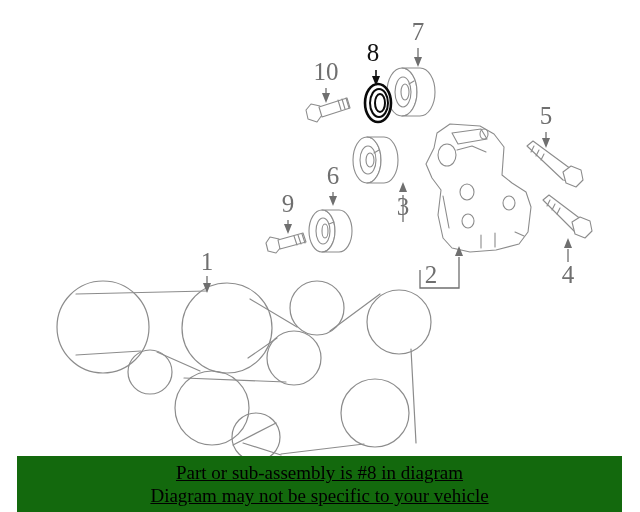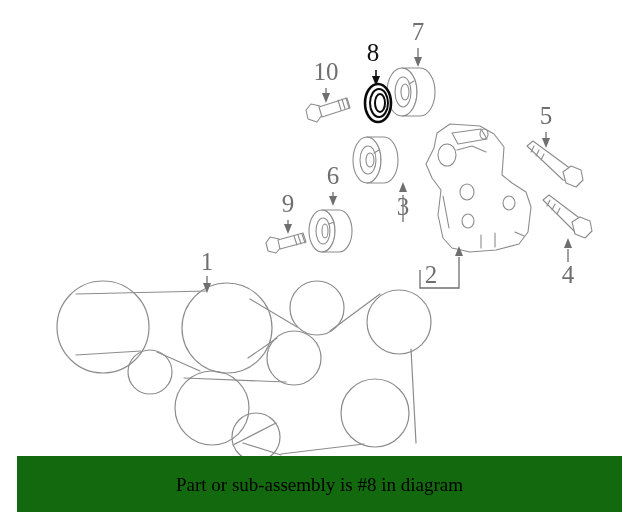--- a/index.html
+++ b/index.html
@@ -35,20 +35,21 @@
     top: 456px;
     width: 605px;
     height: 56px;
     background: #13690d;
     box-sizing: border-box;
     display: flex;
     flex-direction: column;
     align-items: center;
     justify-content: center;
     text-align: center;
+    text-decoration: underline;
   }
   .banner-line {
     font-family: "Liberation Serif", serif;
     font-size: 19px;
     line-height: 23px;
     color: #000000;
     white-space: nowrap;
   }
   
   .part-line {
@@ -256,15 +257,16 @@
       <line class="part-line" x1="560" y1="208" x2="557" y2="214"></line>
       <line class="leader" x1="568" y1="262" x2="568" y2="249"></line>
       <polygon class="arrowhead" points="568,238 564,248 572,248"></polygon>
       <text class="callout-text" x="568" y="283">4</text>
     </g>
 
   </svg>
 
   <div class="banner">
     <div class="banner-line">Part or sub-assembly is #8 in diagram</div>
+    <div class="banner-line">Diagram may not be specific to your vehicle</div>
   </div>
 
 </div>
 
 </body></html>

